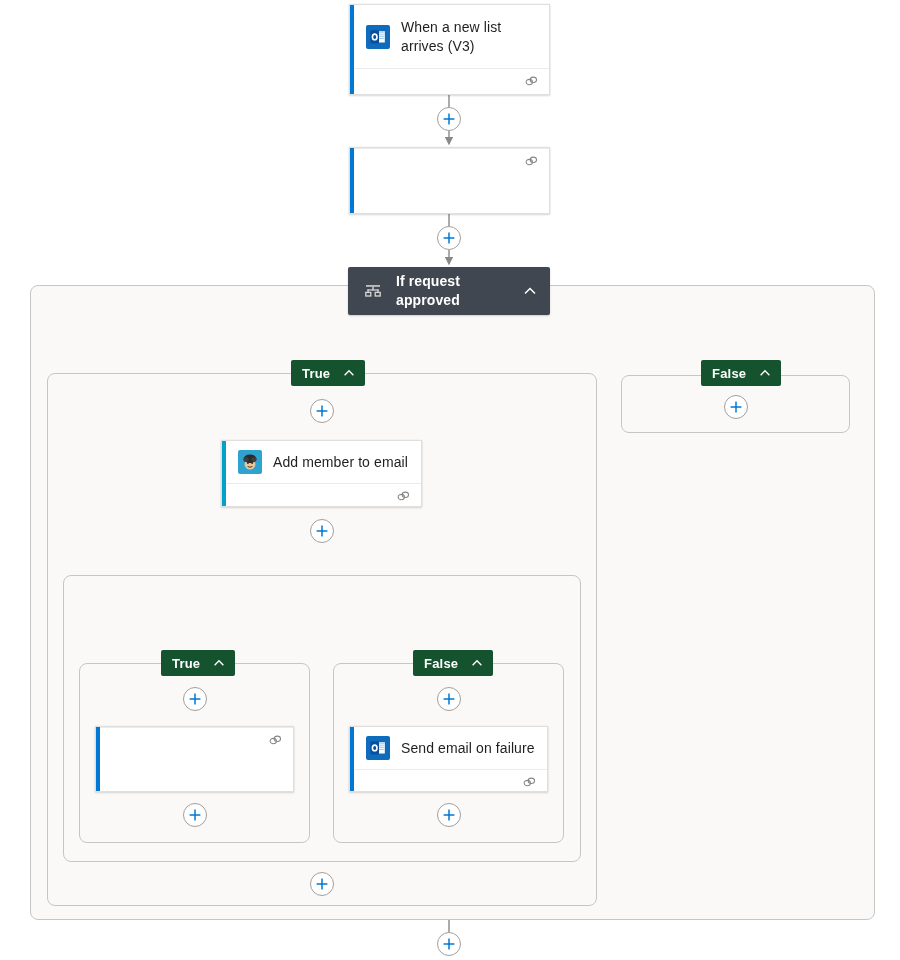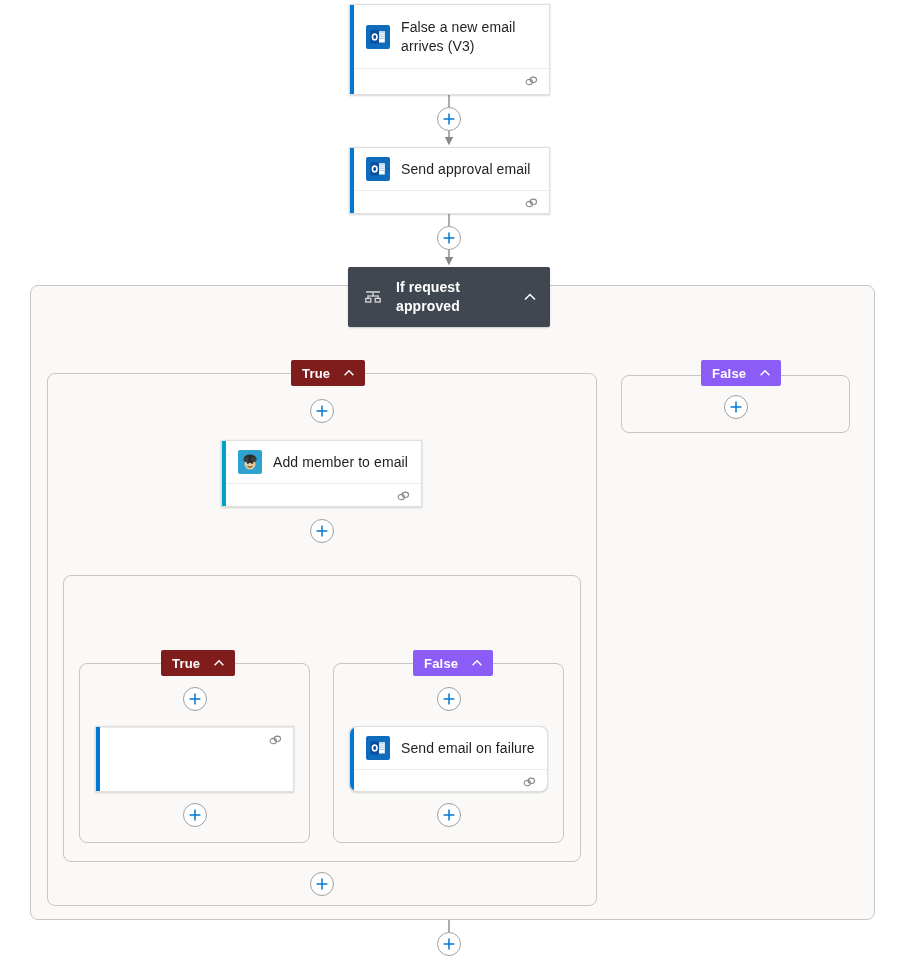--- a/index.html
+++ b/index.html
@@ -128,22 +128,22 @@
     display: flex;
     align-items: center;
     padding: 0 9px 0 11px;
     z-index: 7;
     color: #ffffff;
     font-size: 13px;
     font-weight: 700;
     letter-spacing: 0.2px;
   }
   .pill .chev { margin-left: 12px; width: 14px; height: 14px; }
-  .pill.true  { background: #7f1d1d; justify-content: flex-end; }
-  .pill.false { background: #8b5cf6; }
+  .pill.true  { background: #14532d; justify-content: flex-end; }
+  .pill.false { background: #14532d; }
 
   
   .plus {
     position: absolute;
     width: 24px; height: 24px;
     border-radius: 50%;
     background: #ffffff;
     border: 1px solid #a19f9d;
     z-index: 8;
     display: flex;
@@ -230,68 +230,53 @@
           <rect x="8.2" y="3.3" width="7.6" height="11.2" fill="#ffffff"></rect>
           <rect x="8.2" y="3.3" width="7.6" height="2.1" fill="#b9d6f2"></rect>
           <rect x="9.3" y="6.4" width="5.6" height="0.9" fill="#9fc6ea"></rect>
           <rect x="9.3" y="8.2" width="5.6" height="0.9" fill="#9fc6ea"></rect>
           <rect x="9.3" y="10.0" width="5.6" height="0.9" fill="#9fc6ea"></rect>
           <rect x="1.4" y="2.3" width="8.6" height="13.2" rx="1.1" fill="#0a4f9e"></rect>
           <ellipse cx="5.7" cy="8.9" rx="3.1" ry="3.6" fill="#ffffff"></ellipse>
           <ellipse cx="5.7" cy="8.9" rx="1.5" ry="2.0" fill="#0a4f9e"></ellipse>
         </svg>
       </div>
-      <div class="card-title">False a new email arrives (V3)</div>
+      <div class="card-title">When a new list arrives (V3)</div>
     </div>
     <div class="card-foot">
       <svg class="link-icon" viewBox="0 0 16 14">
         <ellipse cx="5.6" cy="7.6" rx="3.4" ry="2.9" fill="none" stroke="#605e5c" stroke-width="1.1"></ellipse>
         <ellipse cx="10.0" cy="5.2" rx="3.4" ry="2.9" fill="none" stroke="#605e5c" stroke-width="1.1"></ellipse>
       </svg>
     </div>
   </div>
 
   <div class="plus" style="left:437px; top:107px;">
     <svg width="14" height="14" viewBox="0 0 14 14">
       <path d="M7 1.6 V12.4 M1.6 7 H12.4" stroke="#0078d4" stroke-width="1.5" fill="none"></path>
     </svg>
   </div>
 
   <div class="card" style="left:349px; top:147px; width:201px; height:67px;">
     <div class="card-accent" style="background:#0078d4;"></div>
-    <div class="card-head">
-      <div class="card-icon" style="background:#0f6cbd;">
-        <svg width="18" height="18" viewBox="0 0 18 18">
-          <rect x="8.2" y="3.3" width="7.6" height="11.2" fill="#ffffff"></rect>
-          <rect x="8.2" y="3.3" width="7.6" height="2.1" fill="#b9d6f2"></rect>
-          <rect x="9.3" y="6.4" width="5.6" height="0.9" fill="#9fc6ea"></rect>
-          <rect x="9.3" y="8.2" width="5.6" height="0.9" fill="#9fc6ea"></rect>
-          <rect x="9.3" y="10.0" width="5.6" height="0.9" fill="#9fc6ea"></rect>
-          <rect x="1.4" y="2.3" width="8.6" height="13.2" rx="1.1" fill="#0a4f9e"></rect>
-          <ellipse cx="5.7" cy="8.9" rx="3.1" ry="3.6" fill="#ffffff"></ellipse>
-          <ellipse cx="5.7" cy="8.9" rx="1.5" ry="2.0" fill="#0a4f9e"></ellipse>
-        </svg>
-      </div>
-      <div class="card-title">Send approval email</div>
-    </div>
     <div class="card-foot">
       <svg class="link-icon" viewBox="0 0 16 14">
         <ellipse cx="5.6" cy="7.6" rx="3.4" ry="2.9" fill="none" stroke="#605e5c" stroke-width="1.1"></ellipse>
         <ellipse cx="10.0" cy="5.2" rx="3.4" ry="2.9" fill="none" stroke="#605e5c" stroke-width="1.1"></ellipse>
       </svg>
     </div>
   </div>
 
   <div class="plus" style="left:437px; top:226px;">
     <svg width="14" height="14" viewBox="0 0 14 14">
       <path d="M7 1.6 V12.4 M1.6 7 H12.4" stroke="#0078d4" stroke-width="1.5" fill="none"></path>
     </svg>
   </div>
 
-  <div class="cond-card" style="left:348px; top:267px; width:202px; height:60px;">
+  <div class="cond-card" style="left:348px; top:267px; width:202px; height:48px;">
     <div class="cond-icon">
       <svg width="18" height="18" viewBox="0 0 18 18">
         <rect x="2" y="3.2" width="14" height="1.5" fill="#d8d8d8"></rect>
         <rect x="8.3" y="4.7" width="1.4" height="3.6" fill="#d8d8d8"></rect>
         <rect x="3.4" y="7.4" width="1.3" height="3.0" fill="#d8d8d8"></rect>
         <rect x="13.3" y="7.4" width="1.3" height="3.0" fill="#d8d8d8"></rect>
         <rect x="3.4" y="7.4" width="11.2" height="1.2" fill="#d8d8d8"></rect>
         <rect x="1.8" y="10.4" width="5.0" height="3.6" fill="none" stroke="#d8d8d8" stroke-width="1.3"></rect>
         <rect x="11.2" y="10.4" width="5.0" height="3.6" fill="none" stroke="#d8d8d8" stroke-width="1.3"></rect>
       </svg>
@@ -388,21 +373,21 @@
   <div class="card" style="left:95px; top:726px; width:199px; height:66px;">
     <div class="card-accent" style="background:#0078d4;"></div>
     <div class="card-foot">
       <svg class="link-icon" viewBox="0 0 16 14">
         <ellipse cx="5.6" cy="7.6" rx="3.4" ry="2.9" fill="none" stroke="#605e5c" stroke-width="1.1"></ellipse>
         <ellipse cx="10.0" cy="5.2" rx="3.4" ry="2.9" fill="none" stroke="#605e5c" stroke-width="1.1"></ellipse>
       </svg>
     </div>
   </div>
 
-  <div class="card" style="left:349px; top:726px; width:199px; height:66px;border-radius:8px;">
+  <div class="card" style="left:349px; top:726px; width:199px; height:66px;">
     <div class="card-accent" style="background:#0078d4;"></div>
     <div class="card-head">
       <div class="card-icon" style="background:#0f6cbd;">
         <svg width="18" height="18" viewBox="0 0 18 18">
           <rect x="8.2" y="3.3" width="7.6" height="11.2" fill="#ffffff"></rect>
           <rect x="8.2" y="3.3" width="7.6" height="2.1" fill="#b9d6f2"></rect>
           <rect x="9.3" y="6.4" width="5.6" height="0.9" fill="#9fc6ea"></rect>
           <rect x="9.3" y="8.2" width="5.6" height="0.9" fill="#9fc6ea"></rect>
           <rect x="9.3" y="10.0" width="5.6" height="0.9" fill="#9fc6ea"></rect>
           <rect x="1.4" y="2.3" width="8.6" height="13.2" rx="1.1" fill="#0a4f9e"></rect>

